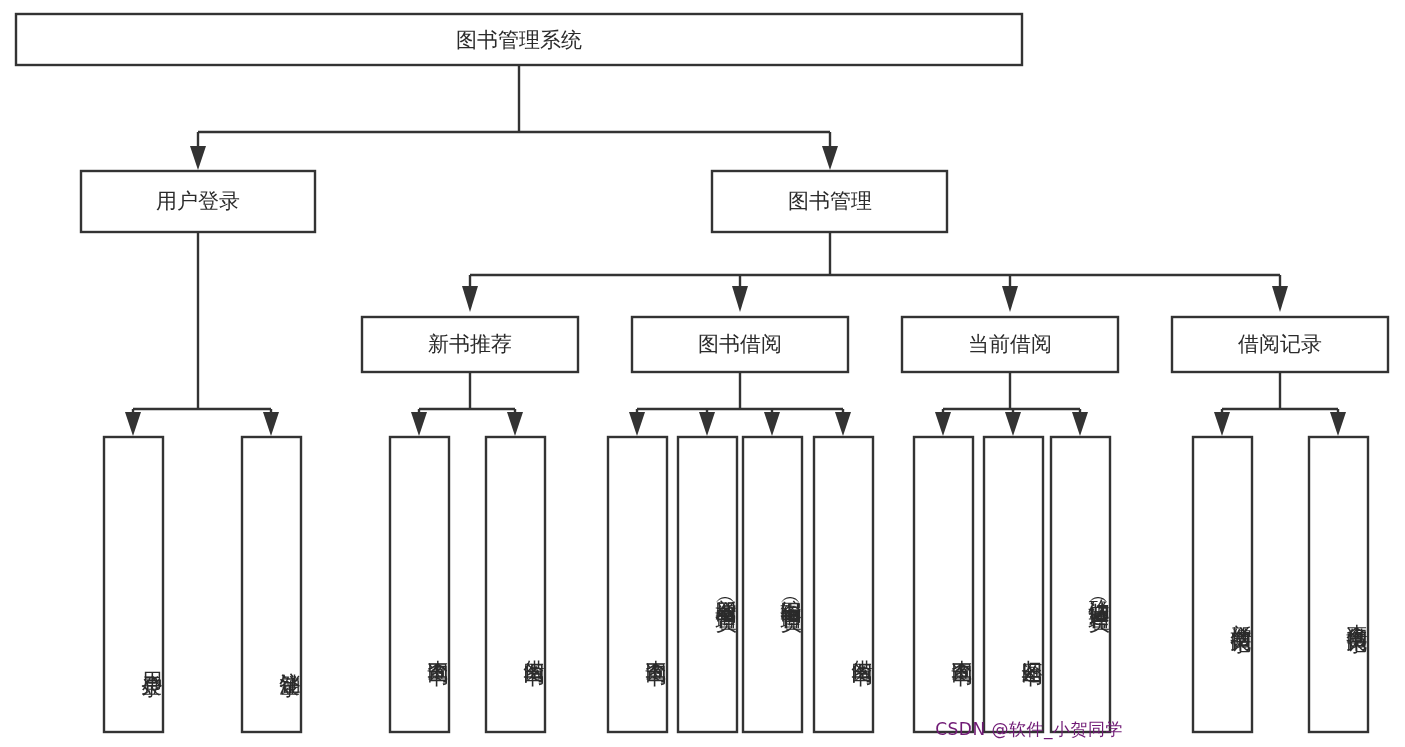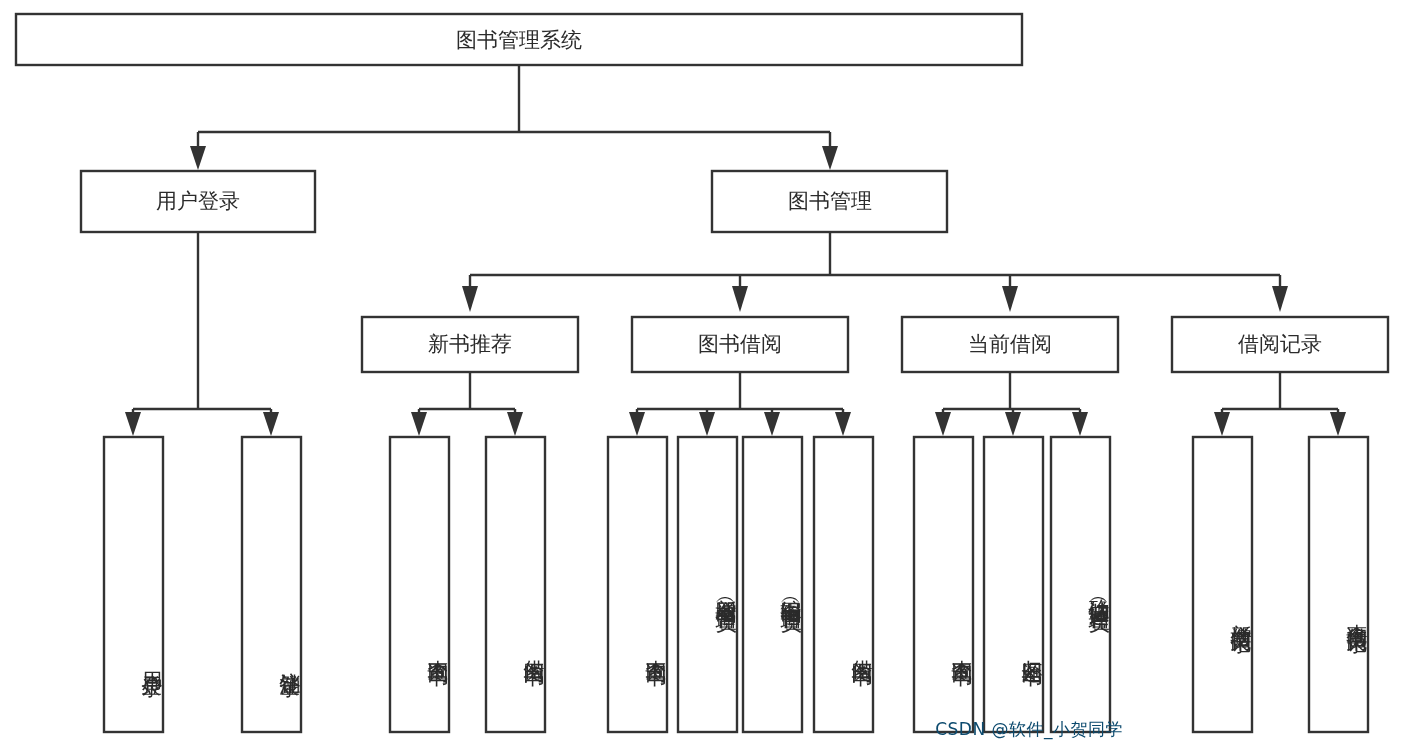--- a/index.html
+++ b/index.html
@@ -62,21 +62,21 @@
     white-space: nowrap;
     pointer-events: none;
     text-align: center;
   }
   .watermark {
     position: absolute;
     right: 8px;
     bottom: 6px;
     font-family: "DejaVu Sans", "Liberation Sans", sans-serif;
     font-size: 17px;
-    color: #0c4a6e;
+    color: #701a75;
     letter-spacing: 0.5px;
     white-space: nowrap;
   }
 </style>
 </head>
 <body>
 
 <div id="diagram-root">
 
   <svg class="diagram" viewBox="0 0 1405 747">

